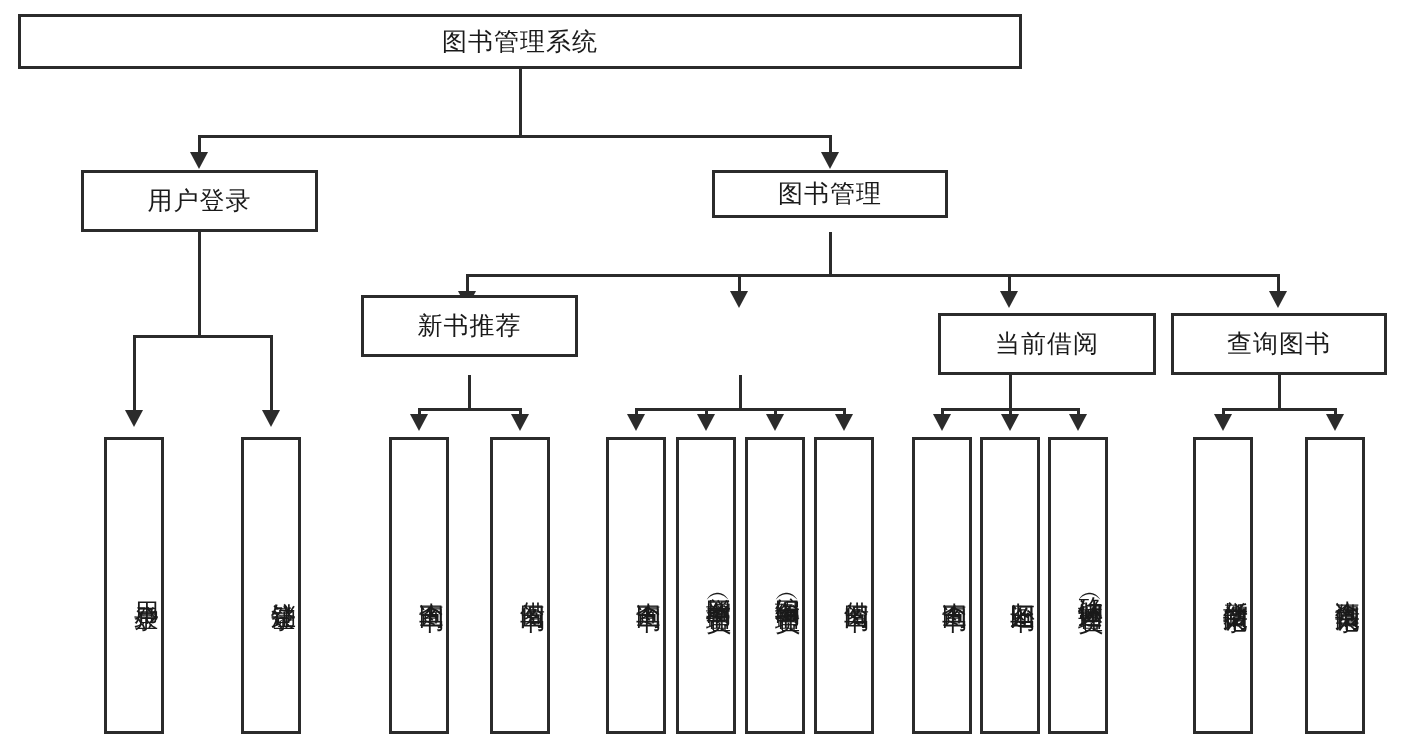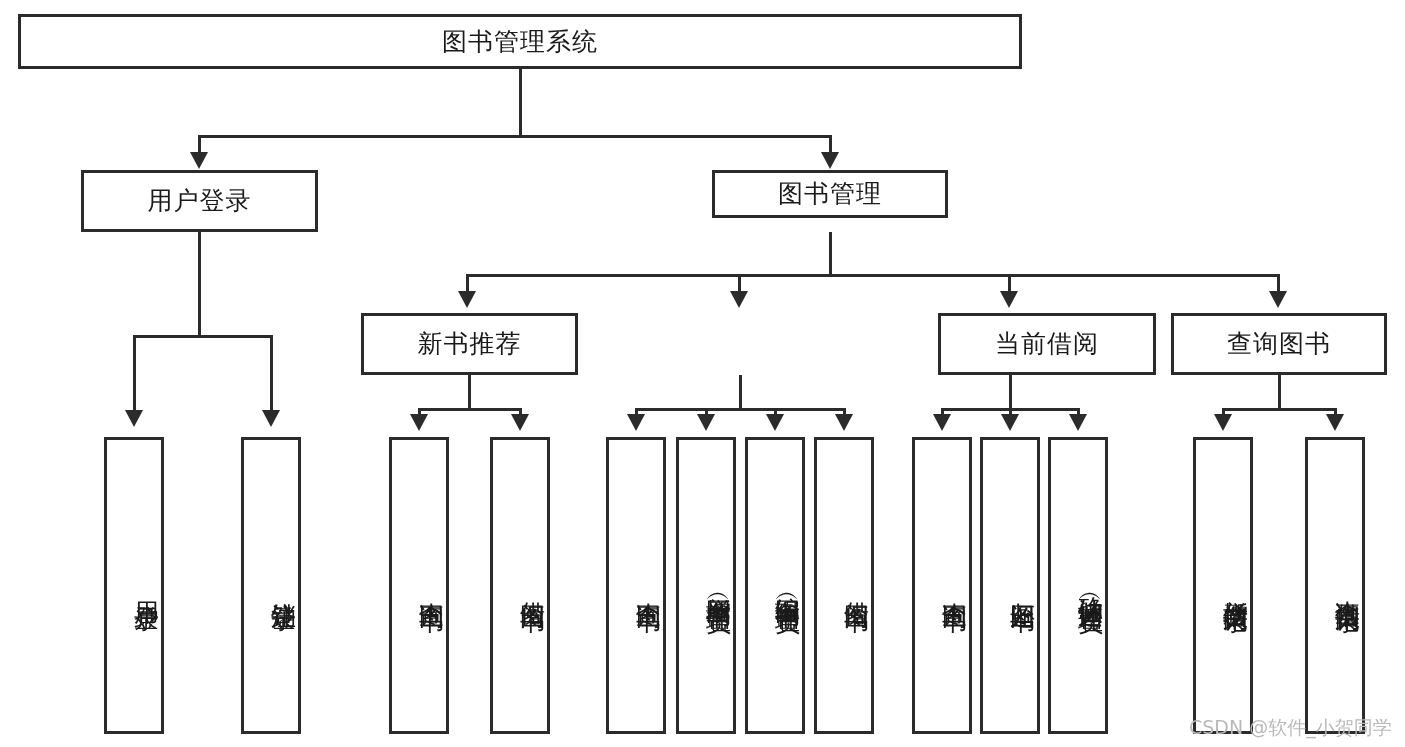--- a/index.html
+++ b/index.html
@@ -118,21 +118,21 @@
   <div class="hline" style="left:466px; top:274px; width:814px;"></div>
   <div class="vline" style="left:466px; top:274px; height:21px;"></div>
   <div class="arrow" style="left:458px; top:291px;"></div>
   <div class="vline" style="left:738px; top:274px; height:21px;"></div>
   <div class="arrow" style="left:730px; top:291px;"></div>
   <div class="vline" style="left:1008px; top:274px; height:21px;"></div>
   <div class="arrow" style="left:1000px; top:291px;"></div>
   <div class="vline" style="left:1277px; top:274px; height:21px;"></div>
   <div class="arrow" style="left:1269px; top:291px;"></div>
 
-  <div class="node horiz" style="left:361px; top:313px; width:217px; height:62px;">
+  <div class="node horiz" style="left:361px; top:295px; width:217px; height:62px;">
     <span>新书推荐</span>
   </div>
   <div class="node horiz" style="left:902px; top:313px; width:218px; height:62px;margin-left:36px;">
     <span>当前借阅</span>
   </div>
   <div class="node horiz" style="left:1171px; top:313px; width:216px; height:62px;">
     <span>查询图书</span>
   </div>
 
   <div class="vline" style="left:468px; top:375px; height:33px;"></div>
@@ -206,15 +206,14 @@
     <span class="vtext">确认归还（管理员）</span>
   </div>
 
   <div class="node vert" style="left:1193px; top:437px; width:60px; height:297px;">
     <span class="vtext">新增借阅记录</span>
   </div>
   <div class="node vert" style="left:1305px; top:437px; width:60px; height:297px;">
     <span class="vtext">查询借阅记录</span>
   </div>
 
-  <div class="watermark" style="left:1189px; top:715px;">CSDN @软件_小贺同学</div>
 
 </div>
 
 </body></html>

